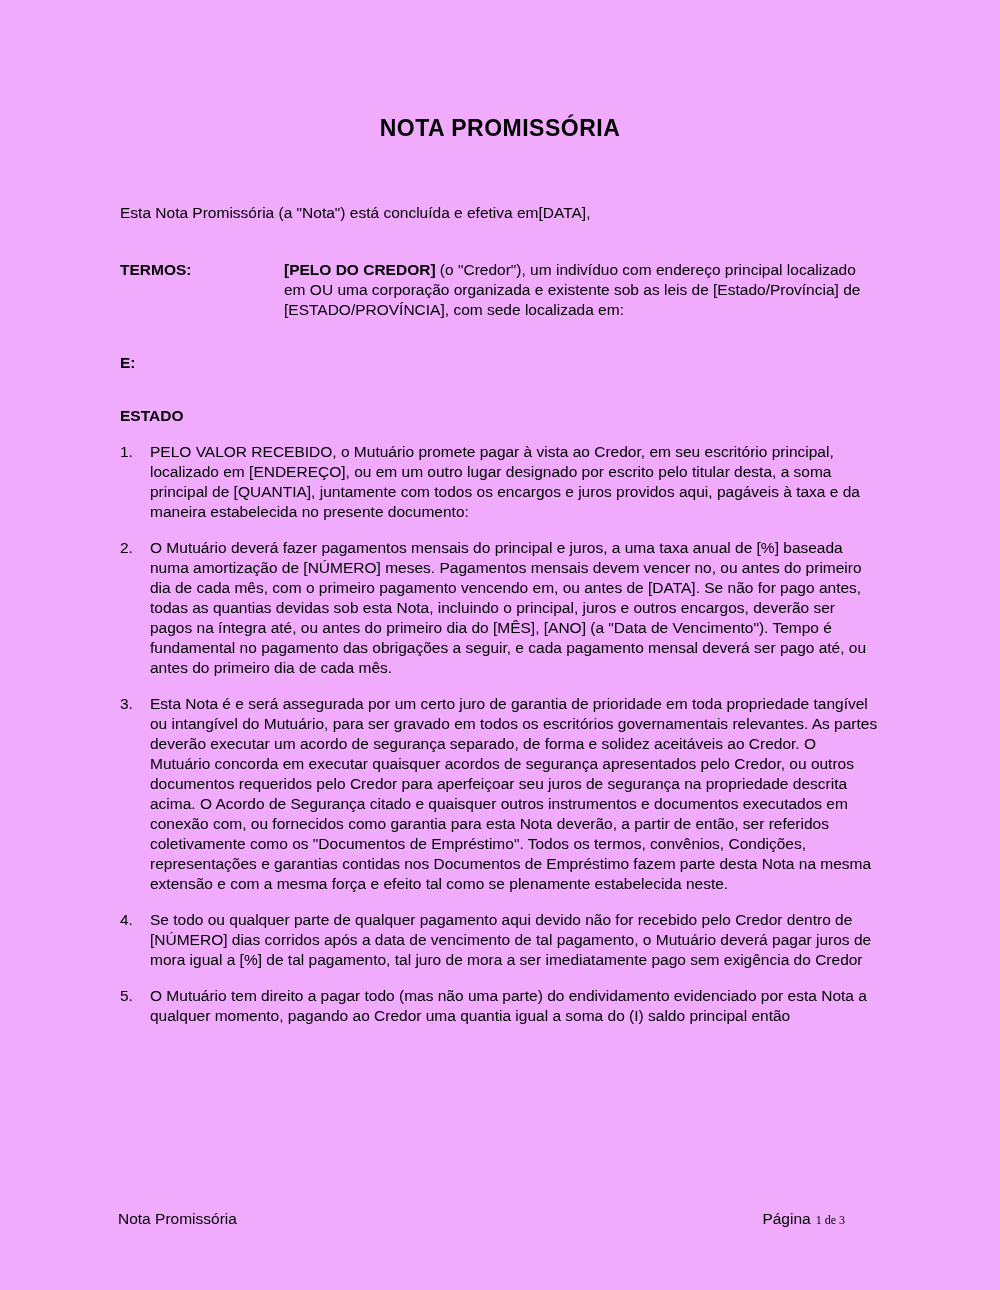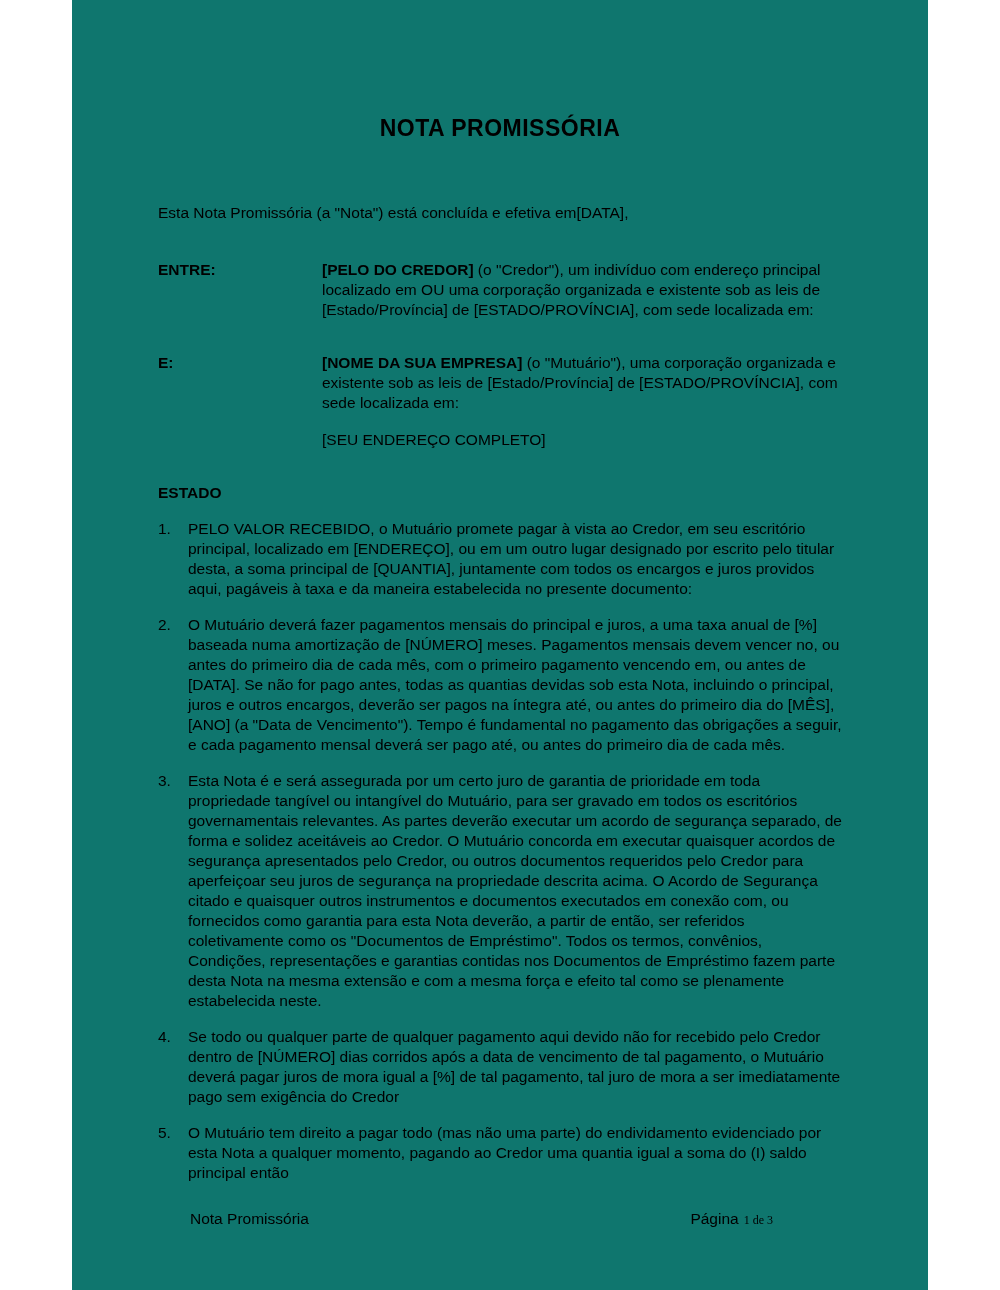--- a/index.html
+++ b/index.html
@@ -2,30 +2,30 @@
 <html lang="pt"><head>
 <meta charset="utf-8">
 <style>
   html, body {
     margin: 0;
     padding: 0;
     background: #ffffff;
   }
   .page {
     position: relative;
-    width: 856px;
+    width: 1000px;
     height: 1290px;
     margin: 0 auto;
-    background: #0f766e;
+    background: #f0abfc;
     color: #000000;
     font-family: "Liberation Sans", "DejaVu Sans", sans-serif;
     font-size: 15.5px;
     line-height: 20px;
     box-sizing: border-box;
-    padding: 0 86px;
+    padding: 0 120px;
     overflow: hidden;
   }
   .title {
     margin: 0;
     padding-top: 114px;
     text-align: center;
     font-size: 23px;
     line-height: 28px;
     font-weight: bold;
     letter-spacing: 0.5px;
@@ -103,32 +103,28 @@
 </head>
 <body>
 
 <div class="page">
 
   <h1 class="title">NOTA PROMISSÓRIA</h1>
 
   <p class="intro">Esta Nota Promissória (a "Nota") está concluída e efetiva em[DATA],</p>
 
   <section class="party-row">
-    <div class="party-label">ENTRE:</div>
+    <div class="party-label">TERMOS:</div>
     <div class="party-content">
       <p class="party-desc"><span class="party-name">[PELO DO CREDOR]</span><span> (o "Credor"), um indivíduo com endereço principal localizado em OU uma corporação organizada e existente sob as leis de [Estado/Província] de [ESTADO/PROVÍNCIA], com sede localizada em:</span></p>
     </div>
   </section>
 
   <section class="party-row second">
     <div class="party-label">E:</div>
-    <div class="party-content">
-      <p class="party-desc"><span class="party-name">[NOME DA SUA EMPRESA]</span><span> (o "Mutuário"), uma corporação organizada e existente sob as leis de [Estado/Província] de [ESTADO/PROVÍNCIA], com sede localizada em:</span></p>
-      <p class="party-address">[SEU ENDEREÇO COMPLETO]</p>
-    </div>
   </section>
 
   <h2 class="terms-heading">ESTADO</h2>
 
   <ol class="terms-list">
     <li class="term-item">
       <span class="term-number">1.</span>
       <span class="term-text">PELO VALOR RECEBIDO, o Mutuário promete pagar à vista ao Credor, em seu escritório principal, localizado em [ENDEREÇO], ou em um outro lugar designado por escrito pelo titular desta, a soma principal de [QUANTIA], juntamente com todos os encargos e juros providos aqui, pagáveis à taxa e da maneira estabelecida no presente documento:</span>
     </li>
     <li class="term-item">

